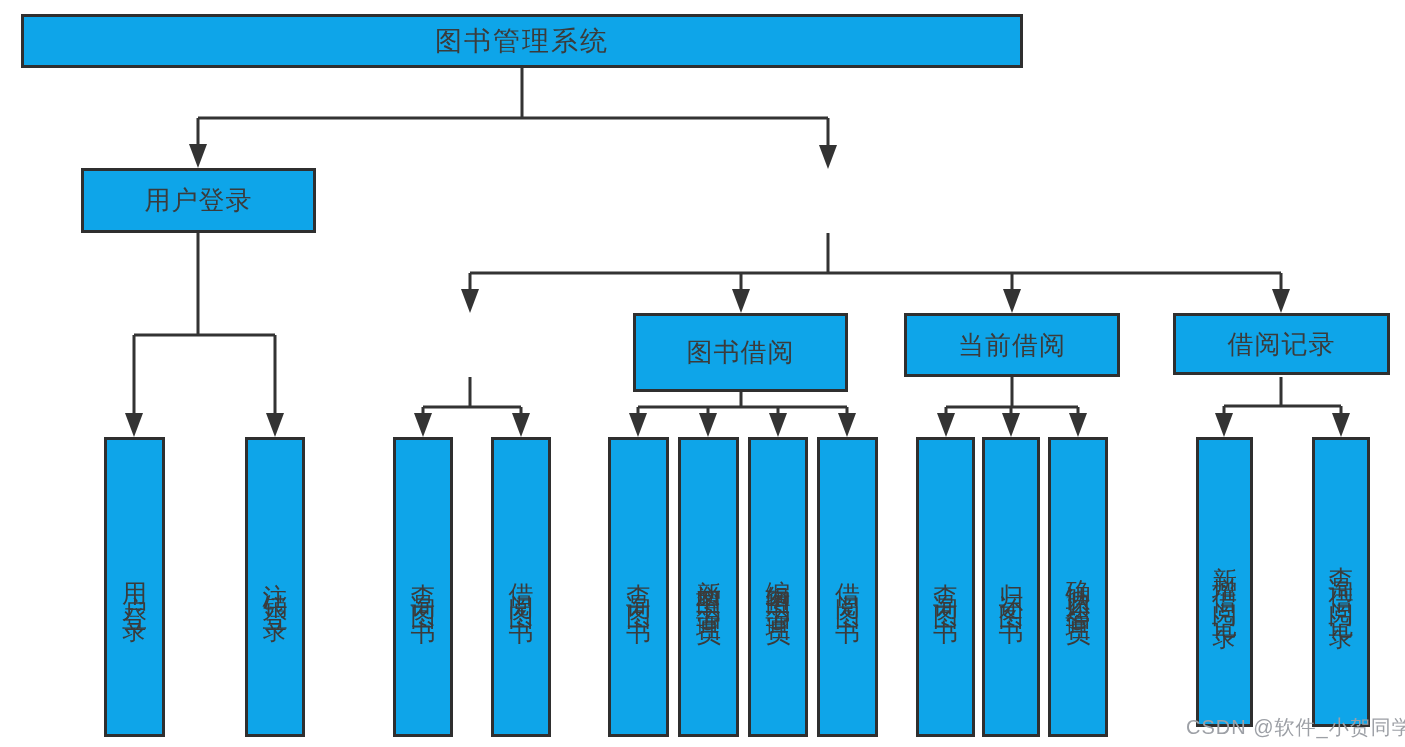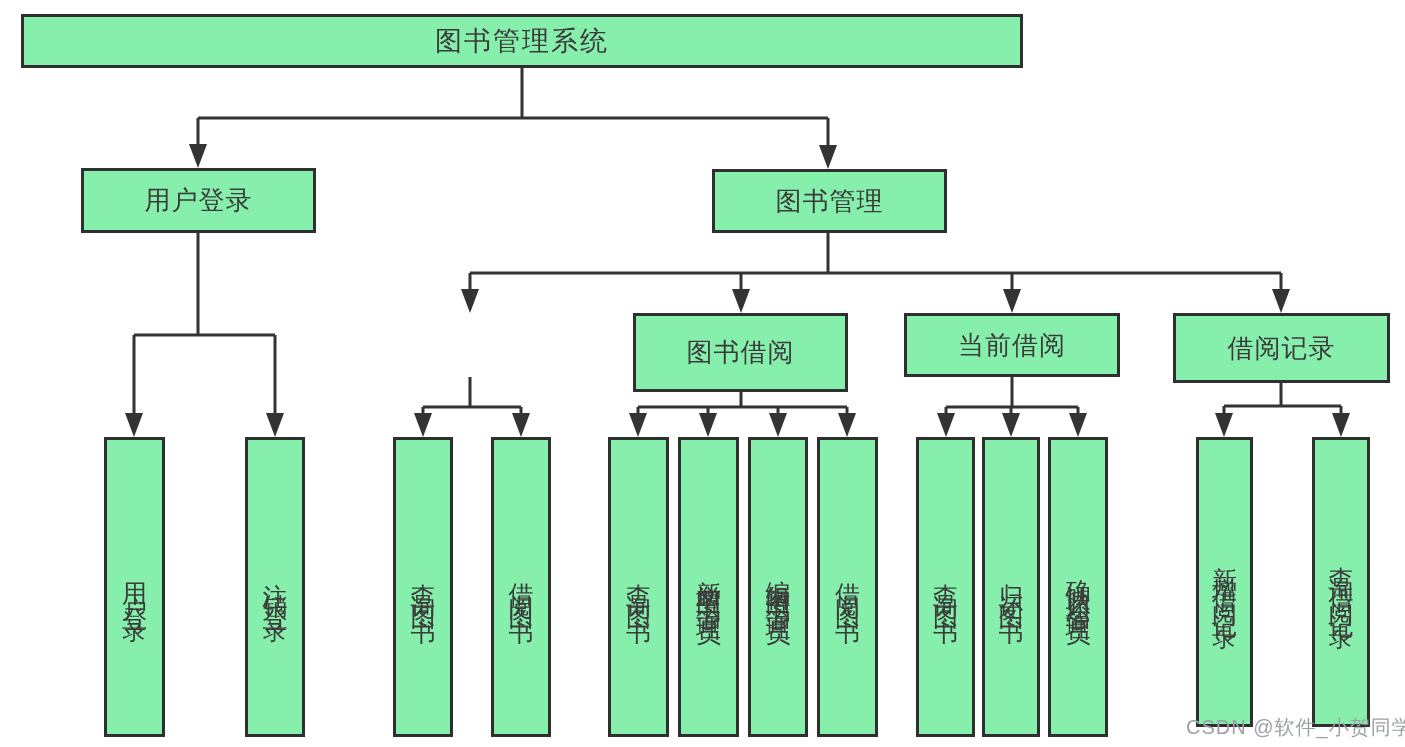--- a/index.html
+++ b/index.html
@@ -13,21 +13,21 @@
   }
   .wires {
     position: absolute;
     left: 0; top: 0;
     width: 1405px; height: 747px;
   }
   .node {
     position: absolute;
     box-sizing: border-box;
     border: 3px solid #2f2f2f;
-    background: #86efac;
+    background: #0ea5e9;
     display: flex;
     align-items: center;
     justify-content: center;
     color: #3b3b3b;
   }
   .hlabel {
     font-size: 26px;
     letter-spacing: 1px;
     white-space: nowrap;
   }
@@ -87,31 +87,28 @@
              M1332 413 L1350 413 L1341 437 Z"></path>
   </svg>
 
   <div class="node root" style="left:21px;top:14px;width:1002px;height:54px">
     <span class="hlabel">图书管理系统</span>
   </div>
 
   <div class="node" style="left:81px;top:168px;width:235px;height:65px">
     <span class="hlabel">用户登录</span>
   </div>
-  <div class="node" style="left:712px;top:169px;width:235px;height:64px">
-    <span class="hlabel">图书管理</span>
-  </div>
 
   <div class="node" style="left:633px;top:313px;width:215px;height:79px">
     <span class="hlabel">图书借阅</span>
   </div>
   <div class="node" style="left:904px;top:313px;width:216px;height:64px">
     <span class="hlabel">当前借阅</span>
   </div>
-  <div class="node" style="left:1173px;top:313px;width:217px;height:70px">
+  <div class="node" style="left:1173px;top:313px;width:217px;height:62px">
     <span class="hlabel">借阅记录</span>
   </div>
 
   <div class="node" style="left:104px;top:437px;width:61px;height:300px">
     <span class="vtext ls-wide">用户登录</span>
   </div>
   <div class="node" style="left:245px;top:437px;width:60px;height:300px">
     <span class="vtext ls-wide">注销登录</span>
   </div>
 

